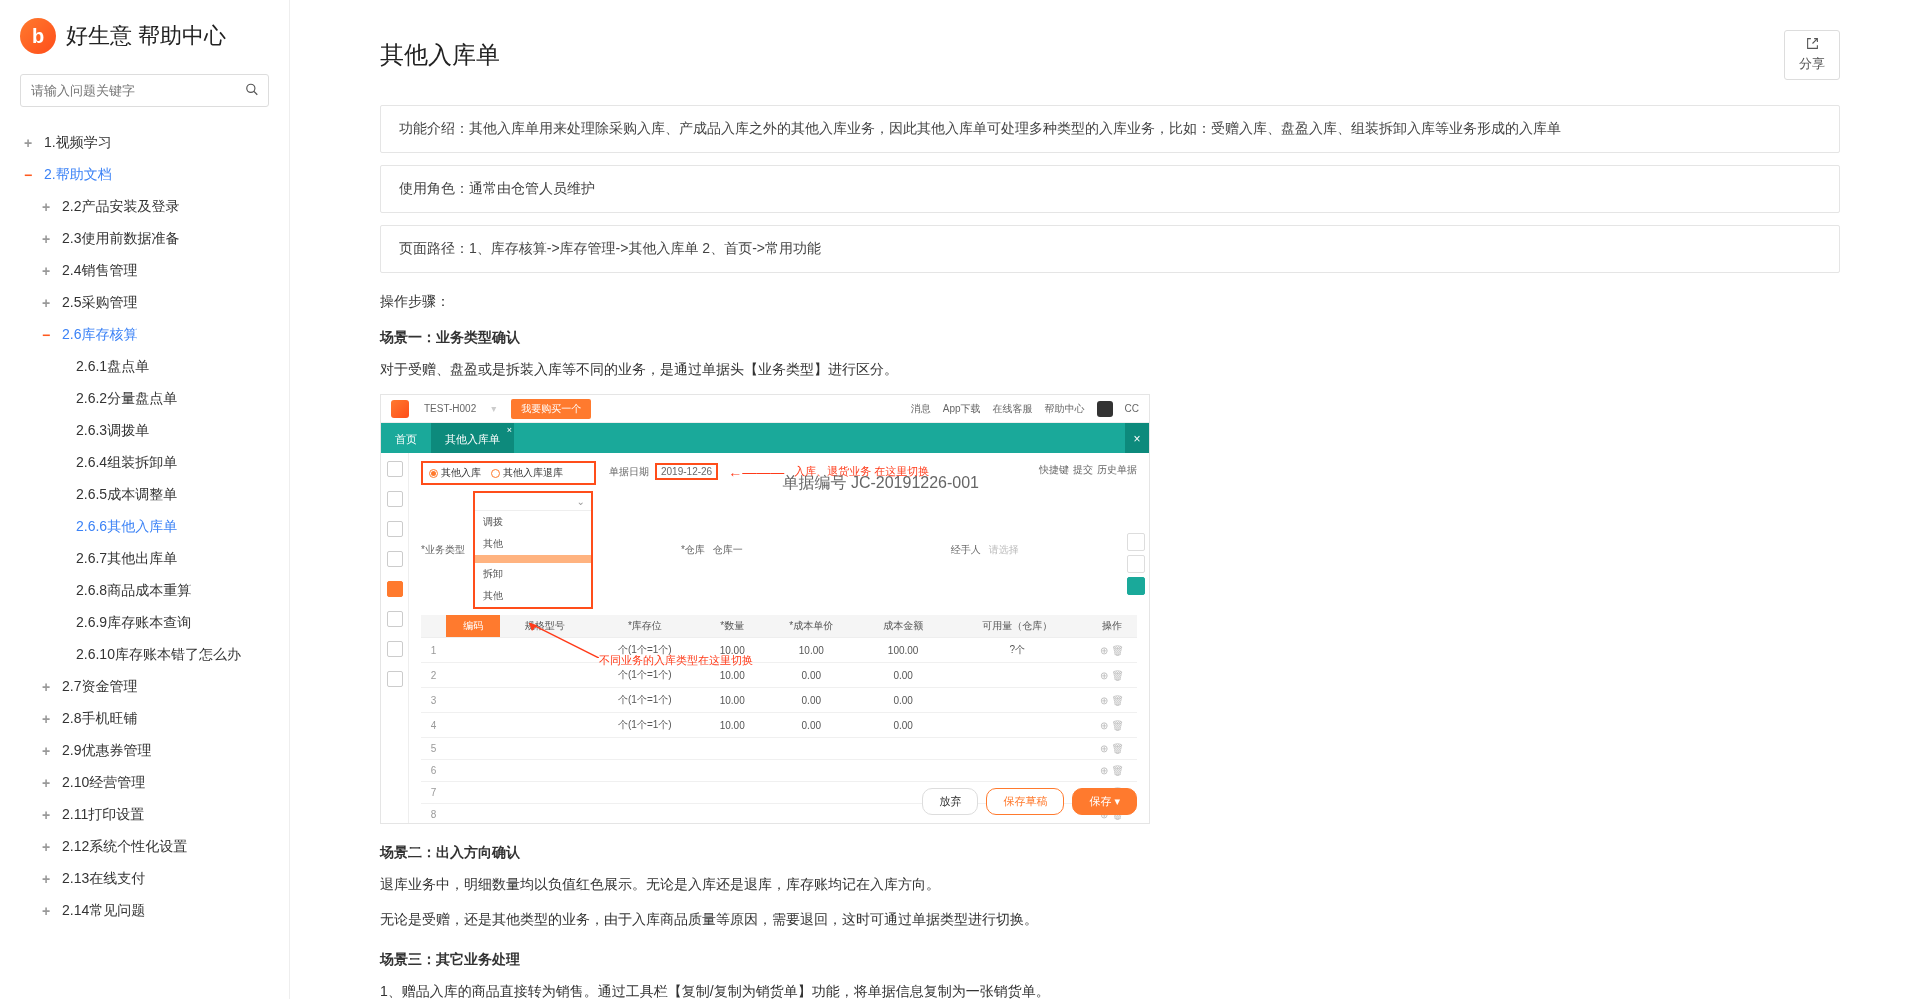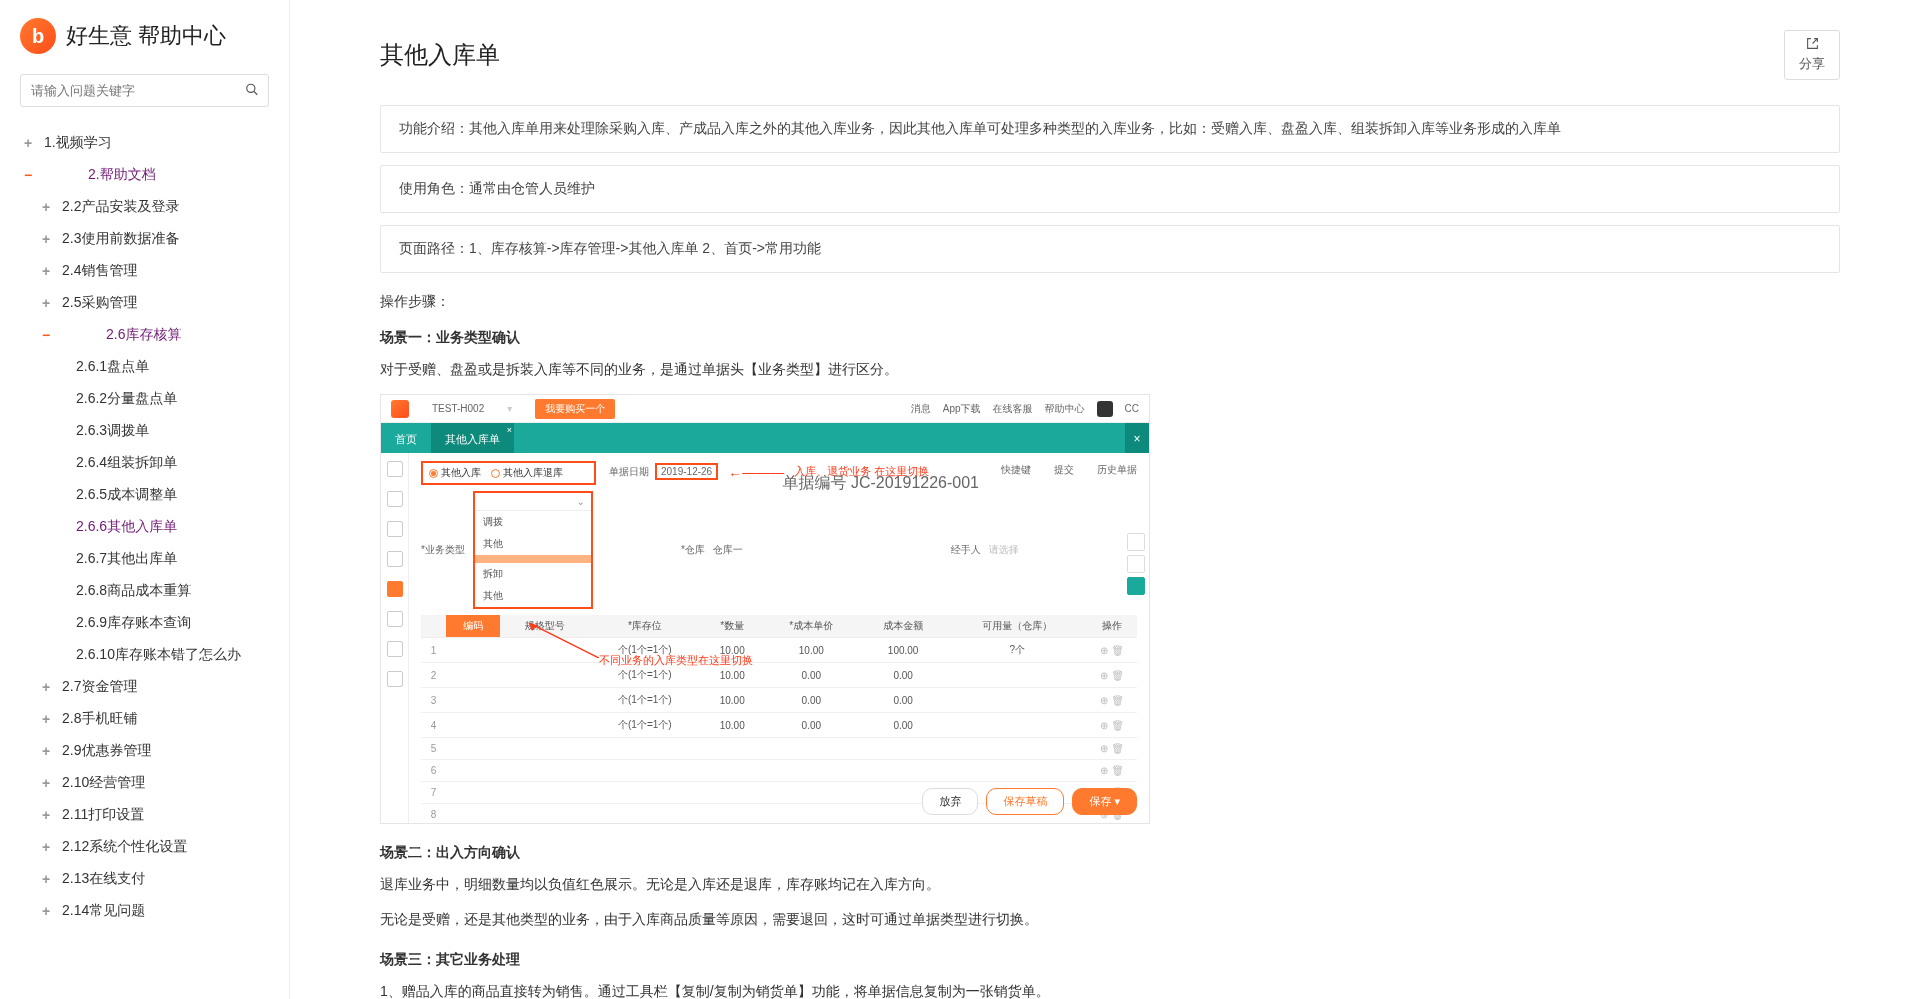--- a/index.html
+++ b/index.html
@@ -10,35 +10,35 @@
 .logo-circle { width: 36px; height: 36px; border-radius: 50%; background: linear-gradient(135deg, #ff7a2e, #ff4d1a); display: flex; align-items: center; justify-content: center; color: #fff; font-weight: bold; font-size: 20px; }
 .logo-text { font-size: 22px; color: #222; }
 .search-box { position: relative; margin-bottom: 20px; }
 .search-box input { width: 100%; padding: 8px 30px 8px 10px; border: 1px solid #ddd; border-radius: 3px; font-size: 13px; }
 .search-box .search-icon { position: absolute; right: 10px; top: 50%; transform: translateY(-50%); color: #555; }
 .nav-list { list-style: none; }
 .nav-item { display: flex; align-items: center; padding: 7px 0; cursor: pointer; color: #333; }
 .nav-item.level-1 { font-size: 14px; }
 .nav-item.level-2 { padding-left: 18px; font-size: 14px; }
 .nav-item.level-3 { padding-left: 56px; font-size: 14px; }
-.nav-item.active { color: #701a75; gap: 44px; }
+.nav-item.active { color: #3b82f6; }
 .nav-icon { width: 16px; height: 16px; margin-right: 8px; display: inline-flex; align-items: center; justify-content: center; }
 .plus-icon::before { content: "+"; font-size: 14px; color: #999; font-weight: bold; }
 .minus-icon::before { content: "−"; font-size: 14px; color: #ff5a1f; font-weight: bold; }
 .main { flex: 1; padding: 30px 50px 30px 90px; max-width: 1600px; }
 .title-row { display: flex; justify-content: space-between; align-items: center; margin-bottom: 25px; }
 .page-title { font-size: 24px; font-weight: 500; color: #222; }
 .share-btn { border: 1px solid #ddd; background: #fff; padding: 6px 14px; border-radius: 3px; cursor: pointer; font-size: 13px; color: #555; display: flex; align-items: center; gap: 5px; flex-direction: column; }
 .info-box { border: 1px solid #e5e5e5; padding: 14px 18px; margin-bottom: 12px; font-size: 14px; color: #444; border-radius: 2px; }
 .info-label { font-weight: 500; }
 .steps-title { font-size: 14px; margin: 20px 0 15px; font-weight: 500; }
 .scene-title { font-size: 14px; font-weight: bold; margin: 18px 0 10px; }
 .scene-text { font-size: 14px; line-height: 1.8; margin-bottom: 10px; }
 .screenshot { width: 770px; height: 430px; border: 1px solid #e5e5e5; margin: 12px 0 20px; position: relative; background: #fafafa; overflow: hidden; }
-.ss-topbar { height: 28px; background: #fff; border-bottom: 1px solid #eee; display: flex; align-items: center; padding: 0 10px; gap: 23px; font-size: 10px; color: #666; }
+.ss-topbar { height: 28px; background: #fff; border-bottom: 1px solid #eee; display: flex; align-items: center; padding: 0 10px; gap: 15px; font-size: 10px; color: #666; }
 .ss-logo { width: 18px; height: 18px; border-radius: 3px; background: linear-gradient(135deg,#ff7a2e,#ff4d1a); }
 .ss-topbar .right { margin-left: auto; display: flex; gap: 12px; align-items: center; }
 .ss-orange-btn { background: #ff7a2e; color: #fff; padding: 3px 10px; border-radius: 2px; font-size: 10px; }
 .ss-avatar { width: 16px; height: 16px; background: #333; border-radius: 3px; }
 .ss-tabs { height: 32px; background: #1aa99a; display: flex; align-items: stretch; }
 .ss-tab { padding: 0 14px; display: flex; align-items: center; color: #fff; font-size: 11px; position: relative; }
 .ss-tab.active { background: #0d8a7c; }
 .ss-tab-close { position: absolute; right: 2px; top: 2px; font-size: 9px; }
 .ss-close-x { margin-left: auto; width: 24px; background: #0d8a7c; color: #fff; display: flex; align-items: center; justify-content: center; font-size: 12px; }
 .ss-leftbar { position: absolute; left: 0; top: 58px; bottom: 0; width: 28px; background: #fff; border-right: 1px solid #eee; display: flex; flex-direction: column; align-items: center; padding-top: 8px; gap: 14px; }
@@ -46,21 +46,21 @@
 .ss-leftbar-item.active { background: #ff7a2e; border-color: #ff7a2e; }
 .ss-body { position: absolute; left: 28px; right: 0; top: 58px; bottom: 0; background: #fff; padding: 8px 12px; }
 .ss-form-row1 { display: flex; align-items: center; gap: 10px; font-size: 10px; margin-bottom: 6px; border: 2px solid #ff4d1a; padding: 3px 6px; width: 175px; }
 .ss-radio { display: inline-flex; align-items: center; gap: 3px; }
 .ss-radio-dot { width: 9px; height: 9px; border: 1px solid #ff7a2e; border-radius: 50%; display: inline-block; }
 .ss-radio-dot.checked::after { content: ""; display: block; width: 5px; height: 5px; background: #ff7a2e; border-radius: 50%; margin: 1px; }
 .ss-date-row { position: absolute; top: 10px; left: 200px; font-size: 10px; color: #666; display: flex; align-items: center; gap: 6px; }
 .ss-red-box { border: 2px solid #ff4d1a; padding: 1px 4px; }
 .ss-red-text { color: #ff3b1a; font-size: 11px; font-weight: 500; }
 .ss-arrow-left { color: #ff3b1a; font-size: 14px; margin: 0 4px; }
-.ss-toolbar-right { position: absolute; right: 12px; top: 10px; font-size: 10px; color: #666; display: flex; gap: 23px; }
+.ss-toolbar-right { position: absolute; right: 12px; top: 10px; font-size: 10px; color: #666; display: flex; gap: 4px; }
 .ss-form-row2 { display: flex; align-items: center; gap: 8px; font-size: 10px; color: #666; margin-bottom: 6px; position: relative; }
 .ss-dropdown-box { border: 2px solid #ff4d1a; width: 120px; position: relative; }
 .ss-dropdown-input { background: #fff; padding: 3px 6px; display: flex; justify-content: space-between; }
 .ss-dropdown-list { background: #fff; border-top: 1px solid #eee; }
 .ss-dropdown-item { padding: 4px 8px; font-size: 10px; color: #555; }
 .ss-dropdown-item.hover { background: #ffb380; color: #fff; }
 .ss-table { width: 100%; font-size: 10px; border-collapse: collapse; margin-top: 4px; }
 .ss-table th { background: #f5f5f5; padding: 4px 6px; font-weight: normal; color: #555; text-align: center; border-bottom: 1px solid #eee; }
 .ss-table td { padding: 5px 6px; text-align: center; color: #555; border-bottom: 1px solid #f0f0f0; height: 22px; }
 .ss-table td:first-child { text-align: center; color: #999; }

